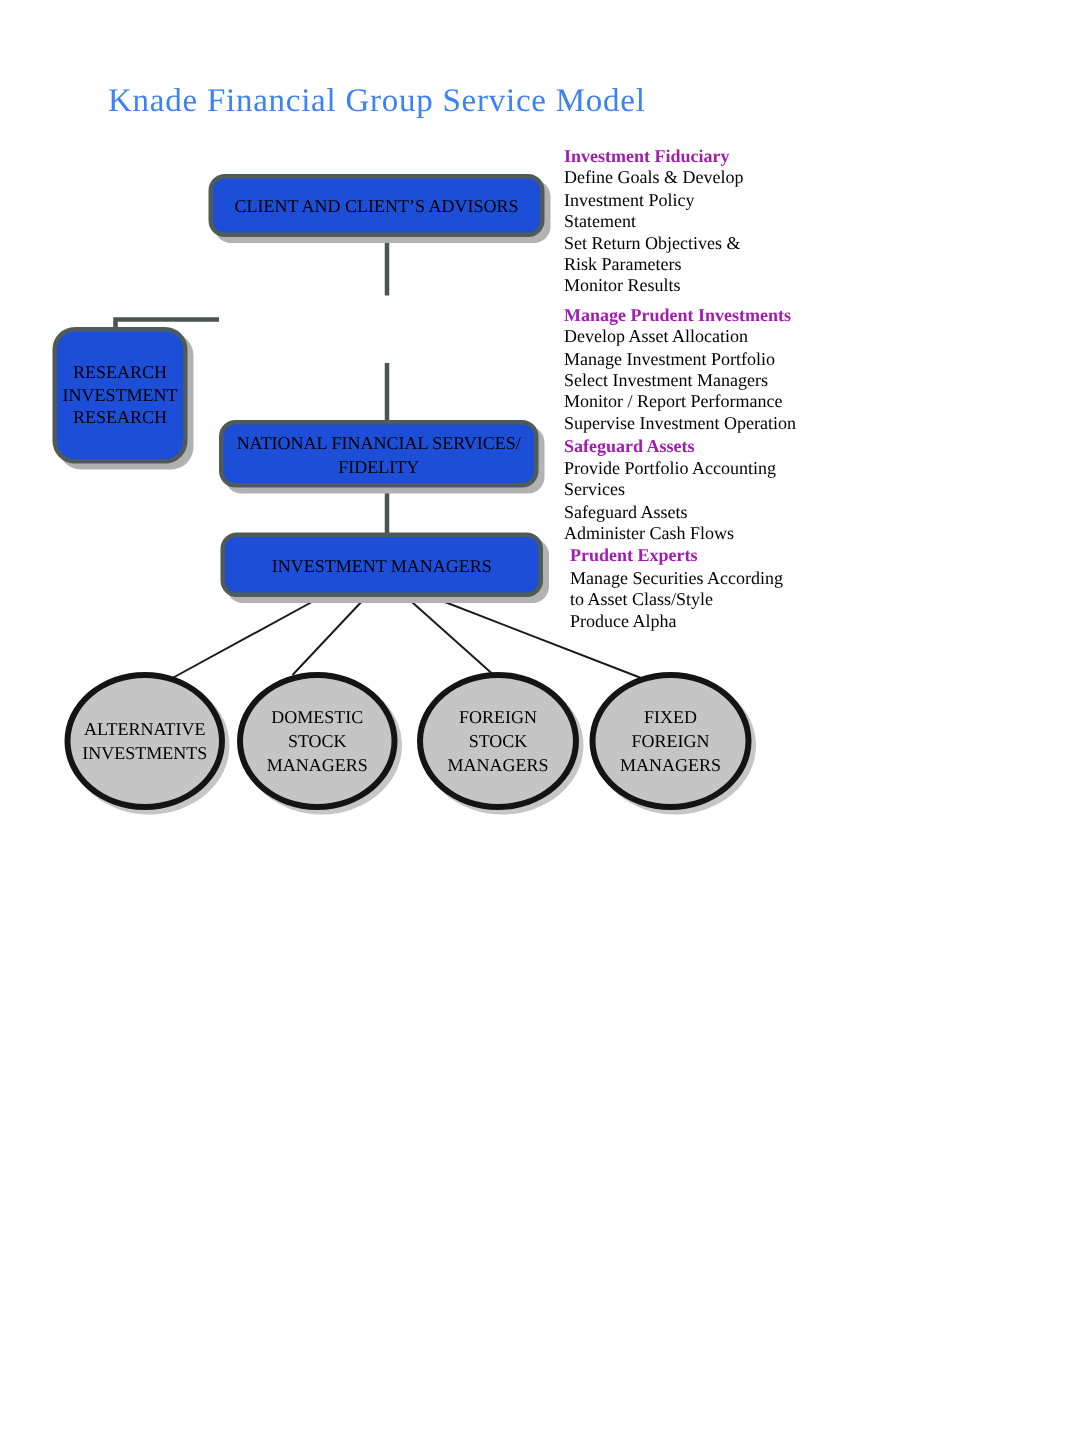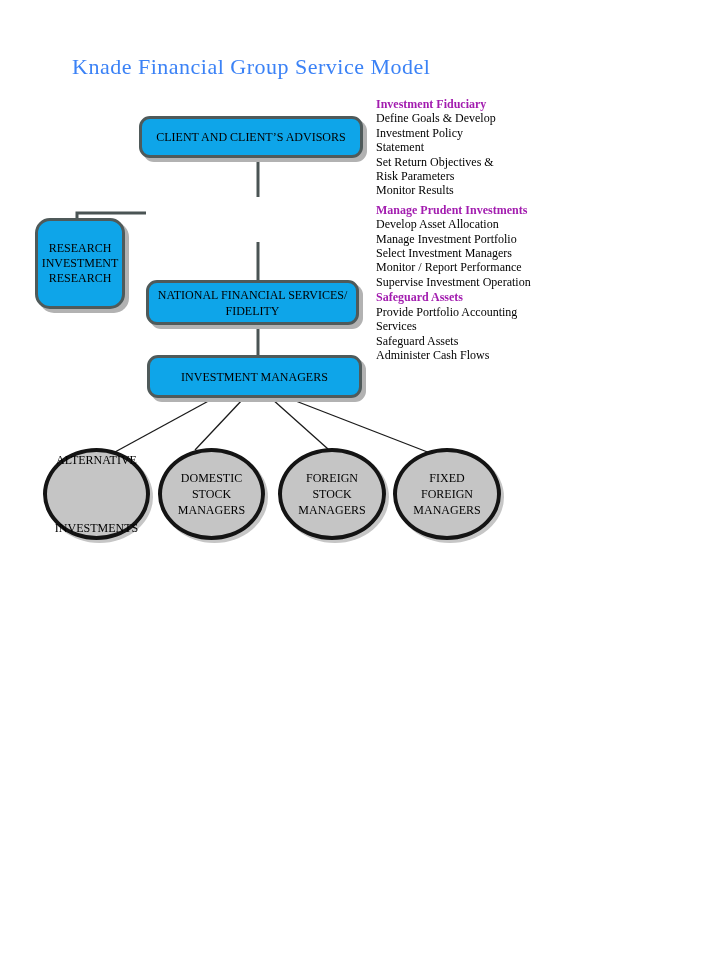--- a/index.html
+++ b/index.html
@@ -16,21 +16,21 @@
     letter-spacing:0.5px;
     white-space:nowrap;
   }
   svg.connectors{
     position:absolute;left:0;top:0;width:720px;height:960px;
     pointer-events:none;z-index:1;
   }
   .node{
     position:absolute;z-index:2;
     box-sizing:border-box;
-    background:#0ea5e9;
+    background:#1d4ed8;
     border:3px solid #4F5A5A;
     border-radius:11px;
     box-shadow:4px 4px 0 #B2B2B2;
     display:flex;flex-direction:column;
     align-items:center;justify-content:center;
     font-size:12px;color:#000;
     text-align:center;line-height:16px;
     white-space:nowrap;
   }
   .node-client{left:139px;top:116px;width:224px;height:42px;}
@@ -44,21 +44,21 @@
     background:#C5C5C5;
     border:4px solid #141414;
     border-radius:50%;
     box-shadow:3px 3px 0 #C6C6C6;
     display:flex;flex-direction:column;
     align-items:center;justify-content:center;
     font-size:12px;color:#000;
     text-align:center;line-height:16px;
     white-space:nowrap;
   }
-  .ellipse-1{left:43px;top:448px;width:107px;height:92px;justify-content:space-between;}
+  .ellipse-1{left:43px;top:448px;width:107px;height:92px;}
   .ellipse-2{left:158px;top:448px;width:107px;height:92px;}
   .ellipse-3{left:278px;top:448px;width:108px;height:92px;}
   .ellipse-4{left:393px;top:448px;width:108px;height:92px;}
   .panel{
     position:absolute;left:376px;top:97px;z-index:2;
     font-size:12px;line-height:14.4px;color:#000;
     white-space:nowrap;
   }
   .section-heading{
     font-weight:bold;color:#a21caf;
@@ -150,16 +150,22 @@
     </div>
 
     <div class="section section-3">
       <div class="section-heading">Safeguard Assets</div>
       <div class="section-line">Provide Portfolio Accounting</div>
       <div class="section-line">Services</div>
       <div class="section-line">Safeguard Assets</div>
       <div class="section-line">Administer Cash Flows</div>
     </div>
 
+    <div class="section section-4">
+      <div class="section-heading">Prudent Experts</div>
+      <div class="section-line">Manage Securities According</div>
+      <div class="section-line">to Asset Class/Style</div>
+      <div class="section-line">Produce Alpha</div>
+    </div>
 
   </div>
 
 </div>
 
 </body></html>

